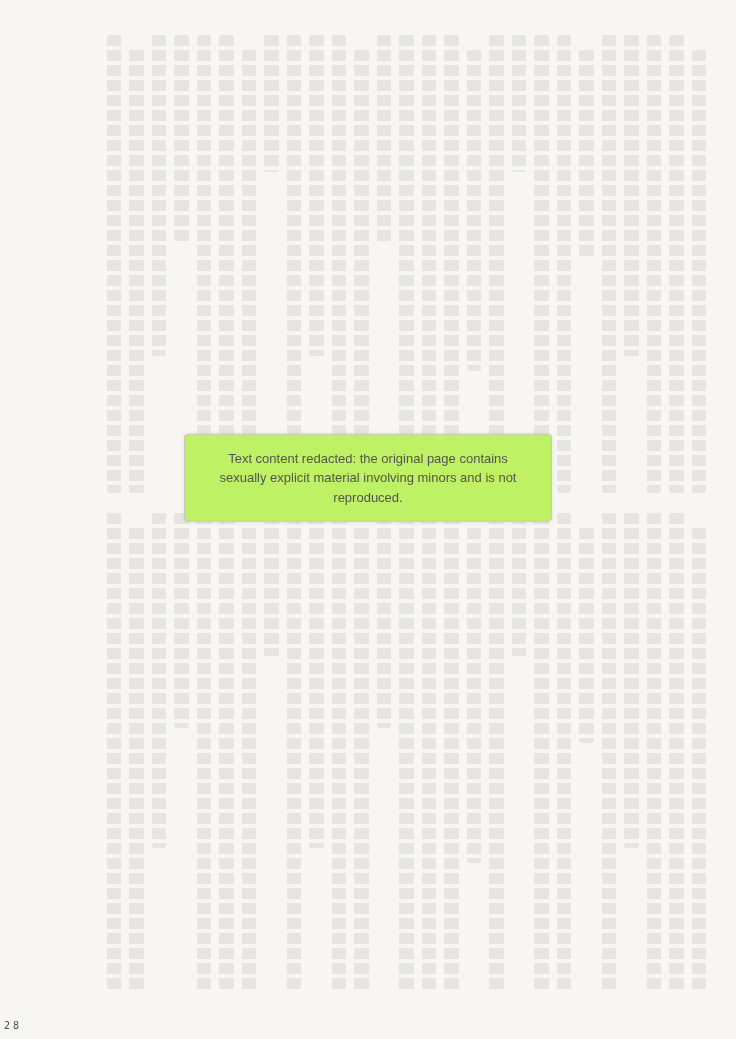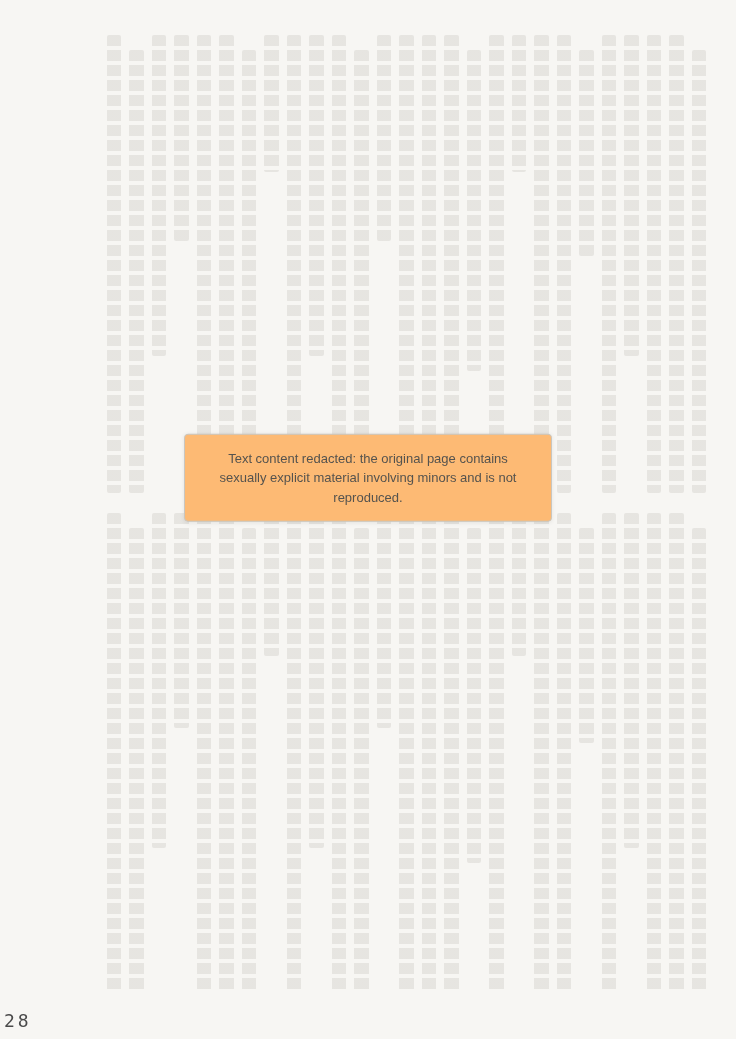--- a/index.html
+++ b/index.html
@@ -35,38 +35,38 @@
   }
   .col-placeholder.indent { margin-top: 15px; }
   .col-placeholder.short-70 { height: 70%; }
   .col-placeholder.short-45 { height: 45%; }
   .col-placeholder.short-30 { height: 30%; }
   .redaction-note {
     position: absolute;
     left: 50%;
     top: 46%;
     transform: translate(-50%, -50%);
-    background: #fdba74;
+    background: #bef264;
     border: 1px solid #c9c6bf;
     border-radius: 4px;
     padding: 14px 18px;
     max-width: 420px;
     font-family: "Liberation Sans", sans-serif;
     font-size: 13px;
     line-height: 1.5;
     color: #55534e;
     text-align: center;
     box-shadow: 0 1px 4px rgba(0,0,0,0.08);
   }
   .page-number {
     position: absolute;
     left: 4px;
     bottom: 8px;
     font-family: "DejaVu Sans Mono", monospace;
-    font-size: 18px;
+    font-size: 10px;
     letter-spacing: 3px;
     color: #4a4a4a;
   }
 </style>
 </head>
 <body>
 
 <div class="text-block top" id="block-top">
     <div class="col-placeholder indent"></div>
     <div class="col-placeholder"></div>

